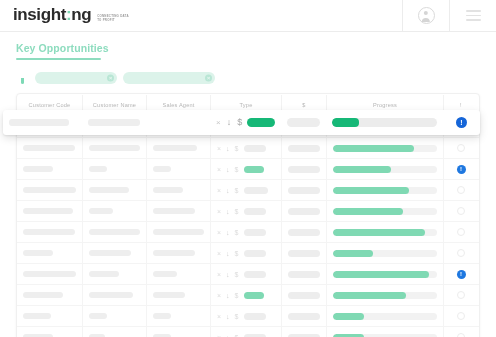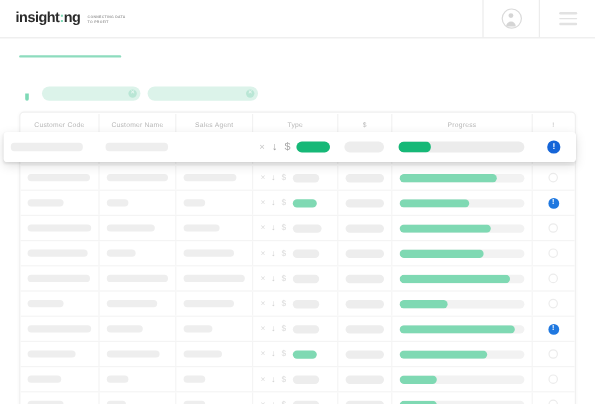--- a/index.html
+++ b/index.html
@@ -11,21 +11,21 @@
     position:relative;
   }
   
   .topbar{
     position:absolute;left:0;top:0;width:496px;height:31px;
     background:#fff;border-bottom:1px solid #ececec;
     display:flex;align-items:center;
   }
   .logo-wrap{display:flex;align-items:baseline;gap:6px;padding-left:13px;}
   .logo-text{
-    font-size:12px;font-weight:bold;letter-spacing:-0.4px;color:#2b2b2b;
+    font-size:17px;font-weight:bold;letter-spacing:-0.4px;color:#2b2b2b;
     position:relative;white-space:nowrap;
   }
   .logo-text .dots{color:#7ed9b6;}
   .logo-tag{
     font-size:2.9px;line-height:3.6px;letter-spacing:.25px;color:#9a9a9a;
     text-transform:uppercase;font-weight:bold;white-space:nowrap;
     transform:translateY(-3px);
   }
   .topbar-right{margin-left:auto;display:flex;align-items:stretch;height:31px;}
   .tb-cell{
@@ -152,20 +152,21 @@
       <span class="burger">
           <i></i>
           <i></i>
           <i></i>
         </span>
     </div>
   </div>
 </div>
 
 <div class="heading">
+  <h1>Key Opportunities</h1>
   <div class="rule"></div>
 </div>
 
 <div class="filterbar">
   <span class="funnel">
     <span class="cone"></span><span class="stem"></span>
   </span>
   <span class="chip a">
     <span></span>
     <span class="x">×</span>

